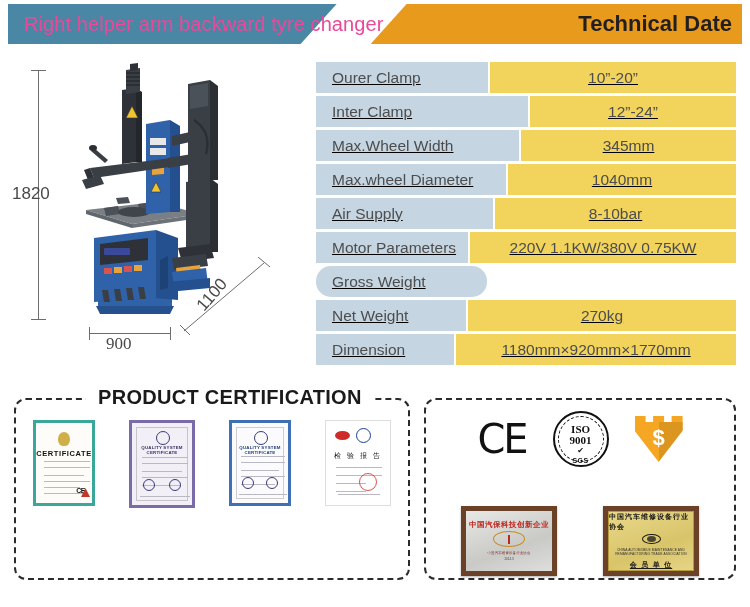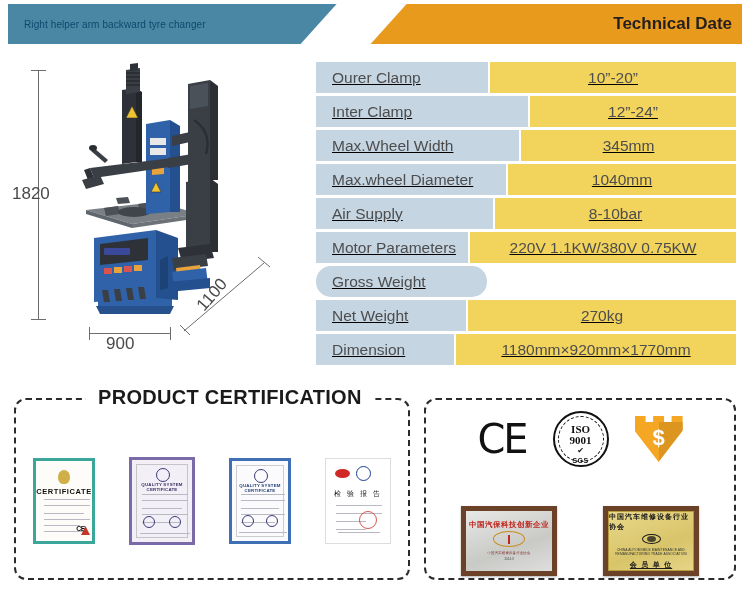--- a/index.html
+++ b/index.html
@@ -27,27 +27,27 @@
   }
   .header-slash{
     position:absolute;left:342px;top:-6px;width:70px;height:56px;
     background:#ffffff;
     transform:skewX(-42deg);
     transform-origin:top left;
   }
   .header-title{
     position:absolute;left:24px;top:0;height:40px;
     display:flex;align-items:center;
-    color:#0c4a6e;font-size:10px;letter-spacing:.1px;
+    color:#ec4899;font-size:20px;letter-spacing:.1px;
     white-space:nowrap;z-index:4;
   }
   .header-sub{
     position:absolute;right:18px;top:0;height:40px;
     display:flex;align-items:center;
-    color:#231f20;font-size:17px;font-weight:bold;
+    color:#231f20;font-size:22px;font-weight:bold;
     white-space:nowrap;z-index:4;
   }
 
   
   .product{
     position:absolute;left:0;top:52px;width:300px;height:310px;
   }
   .machine{
     position:absolute;left:60px;top:10px;width:180px;height:265px;
   }
@@ -58,21 +58,21 @@
     position:absolute;color:#4a4a4a;font-size:17px;
     font-family:"Liberation Sans",sans-serif;white-space:nowrap;
   }
   .dim-v{left:38px;top:18px;width:1px;height:250px;}
   .dim-v-t{left:31px;top:18px;width:15px;height:1px;}
   .dim-v-b{left:31px;top:267px;width:15px;height:1px;}
   .lbl-1820{left:12px;top:132px;}
   .dim-h{left:89px;top:281px;width:82px;height:1px;}
   .dim-h-l{left:89px;top:275px;width:1px;height:13px;}
   .dim-h-r{left:170px;top:275px;width:1px;height:13px;}
-  .lbl-900{left:106px;top:282px;}
+  .lbl-900{left:106px;top:282px;font-family:Liberation Serif, serif;}
   .diag-wrap{position:absolute;left:180px;top:205px;width:95px;height:80px;}
   .lbl-1100{
     position:absolute;left:14px;top:28px;
     transform:rotate(-49deg);transform-origin:center;
   }
 
   
   .spec{
     position:absolute;left:316px;top:62px;width:420px;text-decoration:underline;
   }
@@ -105,22 +105,22 @@
     font-size:20px;font-weight:bold;color:#1a1a1a;
     letter-spacing:.3px;white-space:nowrap;
   }
   .cert-right{
     position:absolute;left:424px;top:398px;width:312px;height:182px;
     border:2px dashed #2b2b2b;border-radius:12px;
     box-sizing:border-box;
   }
 
   .certs-row{
-    position:absolute;left:0;top:26px;width:100%;height:150px;
-    display:flex;align-items:center;justify-content:space-around;
+    position:absolute;left:0;top:20px;width:100%;height:150px;
+    display:flex;justify-content:space-around;
   }
 
   
   .certdoc{position:relative;background:#fdfcf8;box-sizing:border-box;overflow:hidden;}
   .certdoc .inner{position:absolute;left:4px;top:4px;right:4px;bottom:4px;border:1px solid rgba(0,0,0,.18);}
   .cd-title{
     position:absolute;left:0;right:0;text-align:center;
     font-size:4.6px;font-weight:bold;color:#2a2a6a;
     letter-spacing:.2px;
   }

